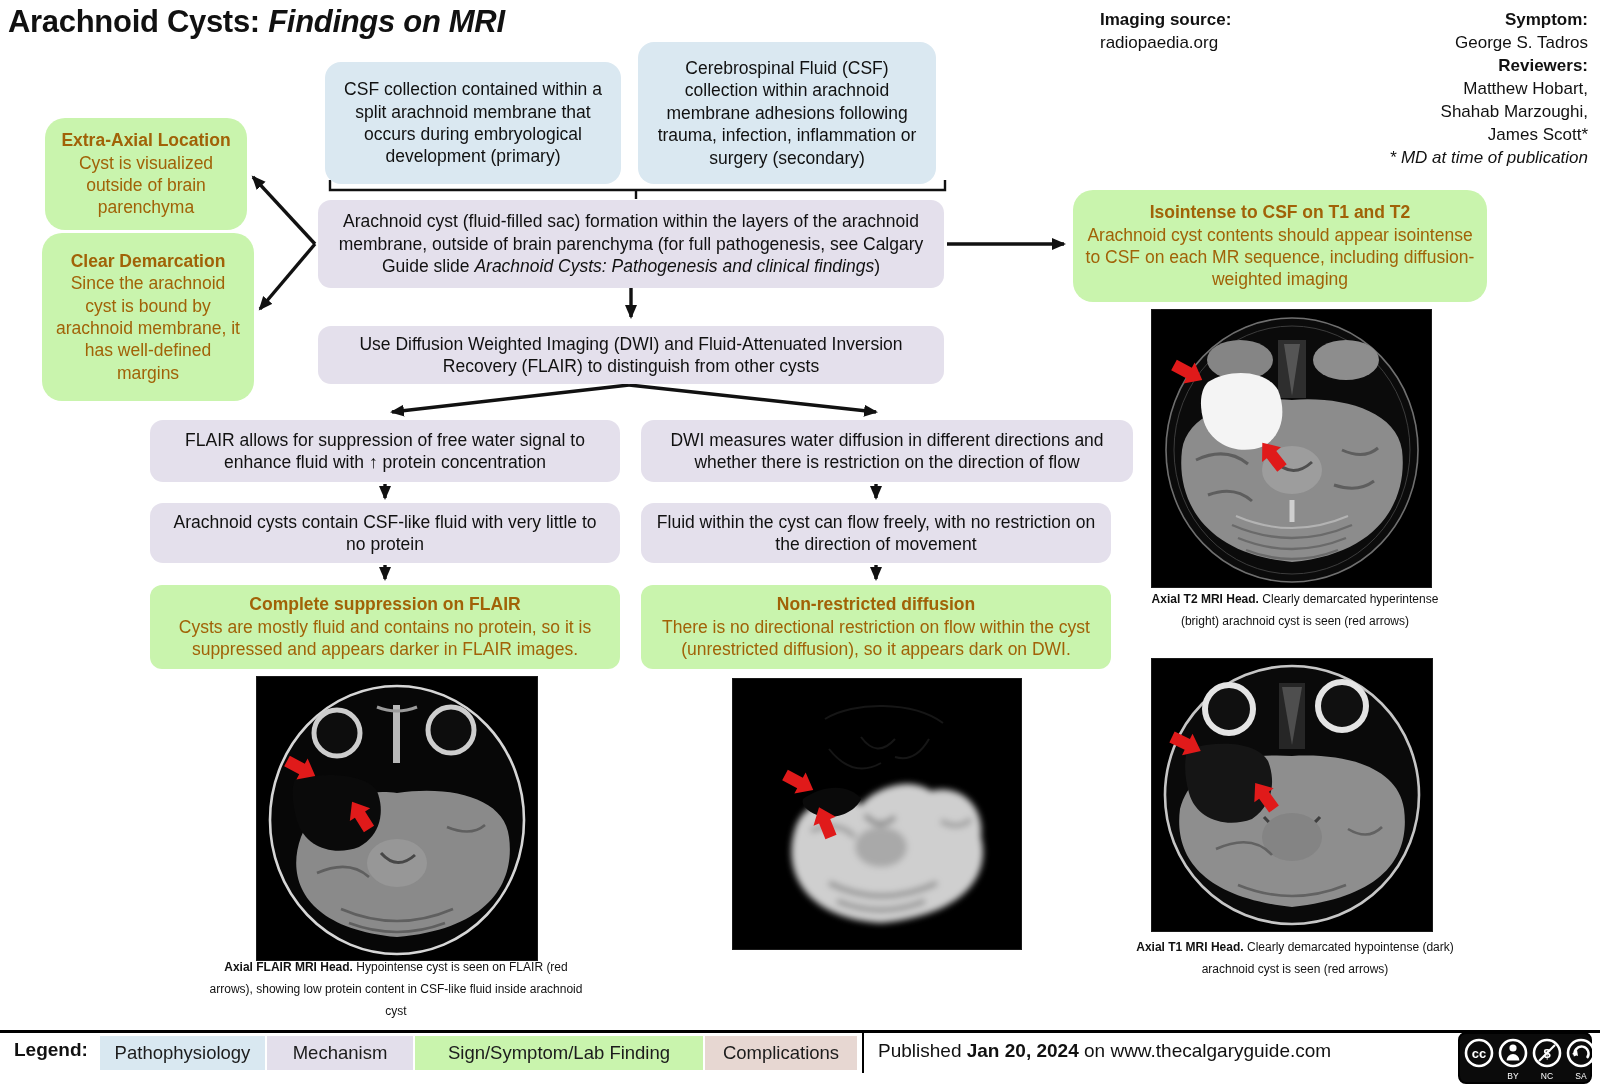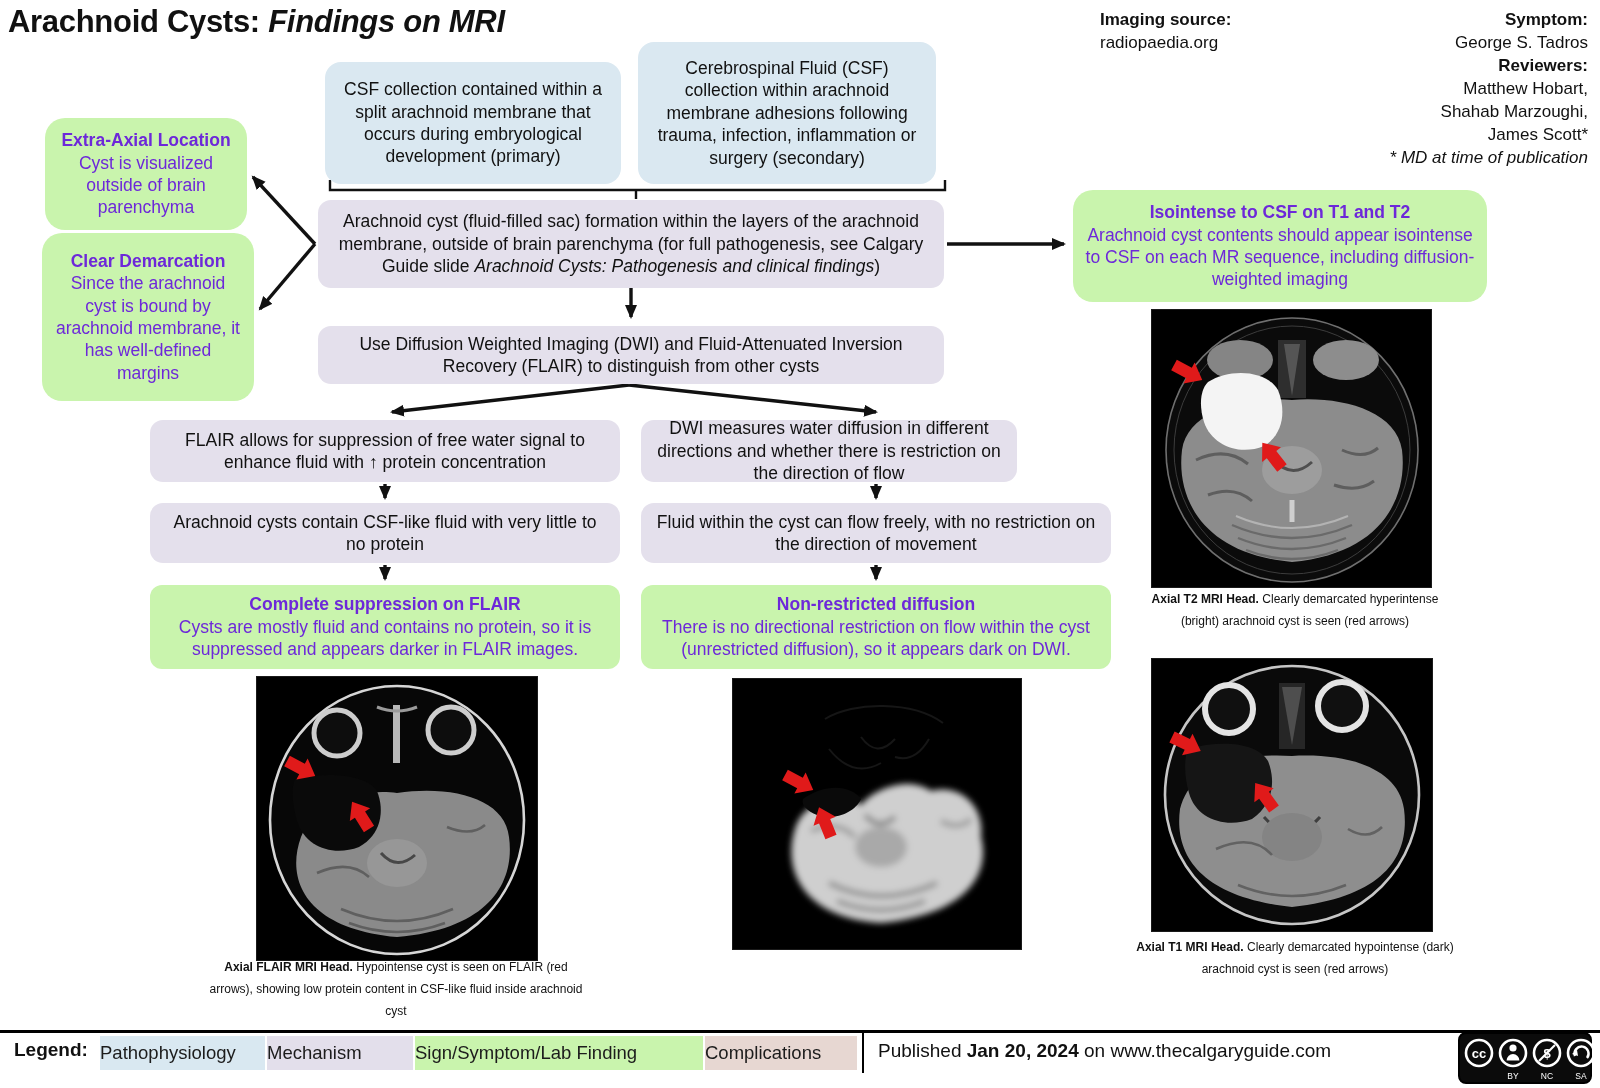--- a/index.html
+++ b/index.html
@@ -9,30 +9,30 @@
   .b{font-weight:bold;}
   .bi{font-weight:bold;font-style:italic;}
   .it{font-style:italic;}
   .meta{position:absolute;font-size:17px;line-height:23px;}
   .meta-right{right:12px;top:8px;text-align:right;}
   .meta-left{left:1100px;top:8px;text-align:left;}
   .box{position:absolute;display:flex;align-items:center;justify-content:center;
        text-align:center;box-sizing:border-box;padding:6px 12px;font-size:17.5px;line-height:1.28;}
   .blue{background:#dae8f1;border-radius:16px;}
   .purple{background:#e4e0ec;border-radius:13px;}
-  .green{background:#c9f4ad;border-radius:20px;color:#6d28d9;}
+  .green{background:#c9f4ad;border-radius:20px;color:#a16207;}
   .bh{display:block;font-weight:bold;}
   .connectors{position:absolute;left:0;top:0;pointer-events:none;}
   .ln{stroke:#111;stroke-width:3.4;fill:none;}
   .bk{stroke:#111;stroke-width:2.4;fill:none;}
   .mri{position:absolute;background:#000;border:1px solid #1a1a1a;}
   .caption{position:absolute;text-align:center;font-size:12px;line-height:22px;}
   .legendbar{position:absolute;left:0;top:1030px;width:1600px;height:40px;border-top:3px solid #000;background:#fff;}
   .legend-label{position:absolute;left:14px;top:6px;font-size:19px;font-weight:bold;}
-  .sw{position:absolute;top:3px;height:34px;line-height:34px;font-size:18.5px;color:#1c1c1c;}
+  .sw{position:absolute;top:3px;height:34px;line-height:34px;text-align:center;font-size:18.5px;color:#1c1c1c;}
   .legend-divider{position:absolute;left:862px;top:0;height:40px;width:0;border-left:2.5px solid #000;}
   .published{position:absolute;left:878px;top:7px;font-size:19px;}
   .ccbadge{position:absolute;left:1458px;top:1032px;}
 </style>
 </head>
 <body>
 
 <div class="canvas">
 
   <svg class="connectors" width="1600" height="1088">
@@ -115,21 +115,21 @@
   <div class="box purple" style="left:150px;top:503px;width:470px;height:60px">
     <div class="tx">Arachnoid cysts contain CSF-like fluid with very little to no protein</div>
   </div>
   <div class="box green" style="left:150px;top:585px;width:470px;height:84px;border-radius:12px">
     <div class="tx">
       <span class="bh">Complete suppression on FLAIR</span>
       <span>Cysts are mostly fluid and contains no protein, so it is suppressed and appears darker in FLAIR images.</span>
     </div>
   </div>
 
-  <div class="box purple" style="left:641px;top:420px;width:376px;height:62px">
+  <div class="box purple" style="left:641px;top:420px;width:492px;height:62px">
     <div class="tx">DWI measures water diffusion in different directions and whether there is restriction on the direction of flow</div>
   </div>
   <div class="box purple" style="left:641px;top:503px;width:470px;height:60px">
     <div class="tx">Fluid within the cyst can flow freely, with no restriction on the direction of movement</div>
   </div>
   <div class="box green" style="left:641px;top:585px;width:470px;height:84px;border-radius:12px">
     <div class="tx">
       <span class="bh">Non-restricted diffusion</span>
       <span>There is no directional restriction on flow within the cyst (unrestricted diffusion), so it appears dark on DWI.</span>
     </div>

